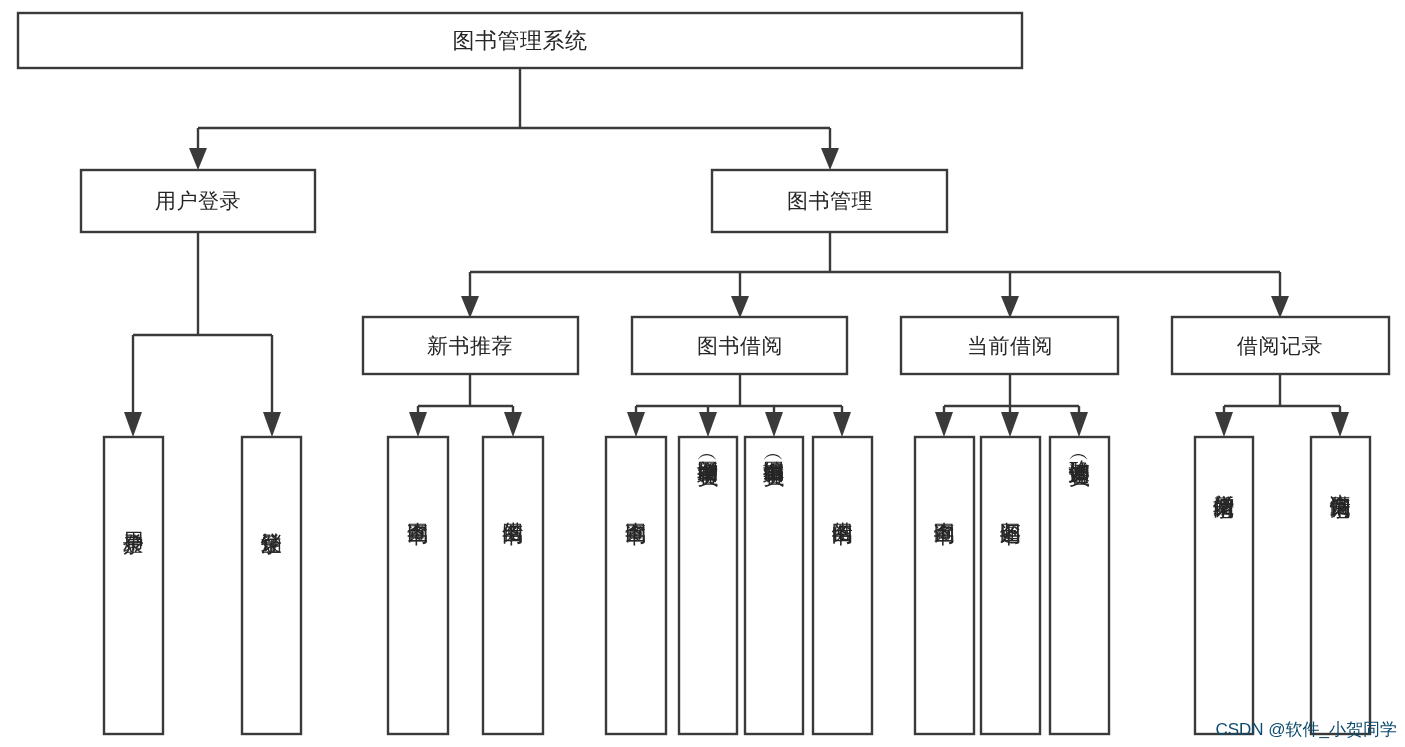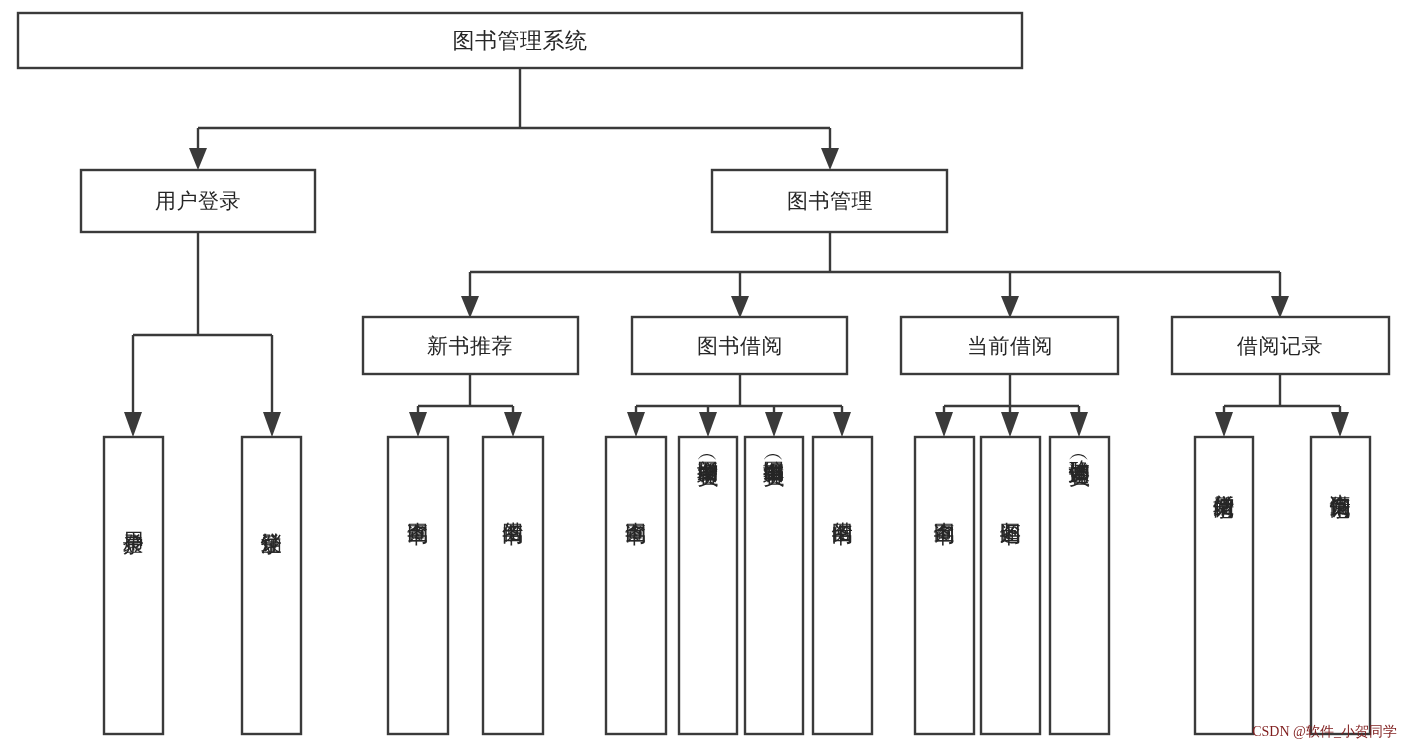--- a/index.html
+++ b/index.html
@@ -65,23 +65,23 @@
     font-size: 21px;
     color: #262626;
     line-height: 1.32;
     letter-spacing: 1px;
     white-space: nowrap;
   }
   .watermark {
     position: absolute;
     right: 8px;
     bottom: 6px;
-    font-family: Liberation Serif, serif;
-    font-size: 14px;
-    color: #7f1d1d;
+    font-family: Liberation Sans, sans-serif;
+    font-size: 17px;
+    color: #0c4a6e;
     white-space: nowrap;
     pointer-events: none;
   }
 </style>
 </head>
 <body>
 
 <div id="diagram-root">
 
   <svg class="canvas" viewBox="0 0 1405 747" xmlns="http://www.w3.org/2000/svg">

